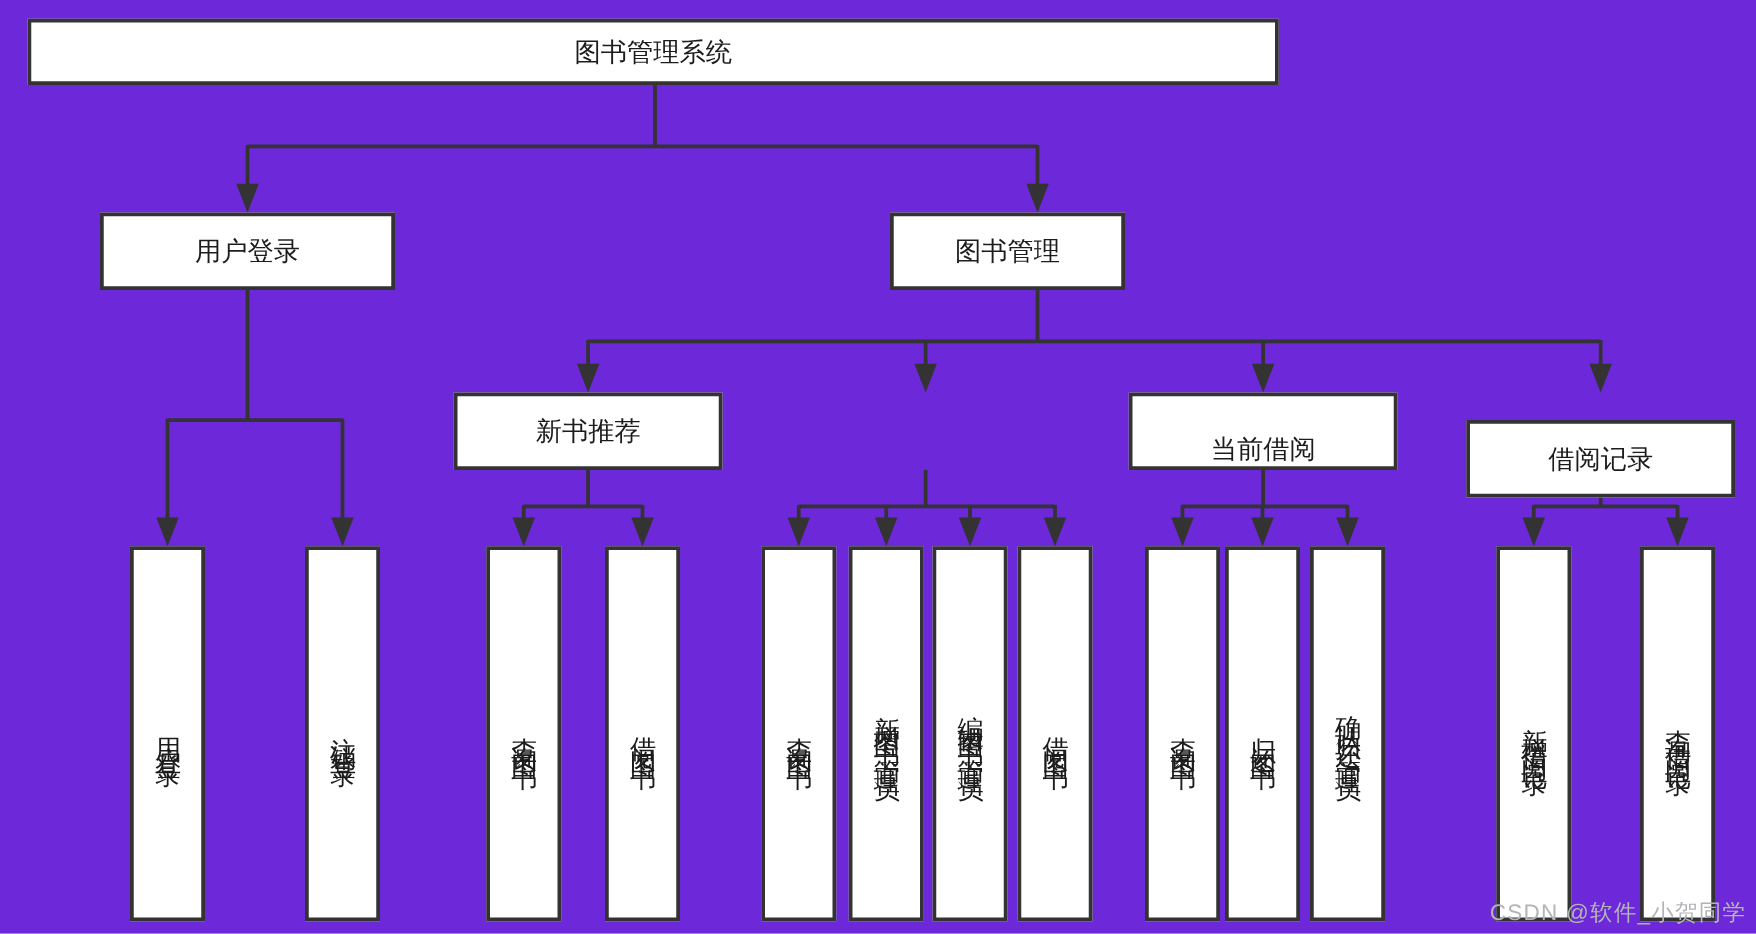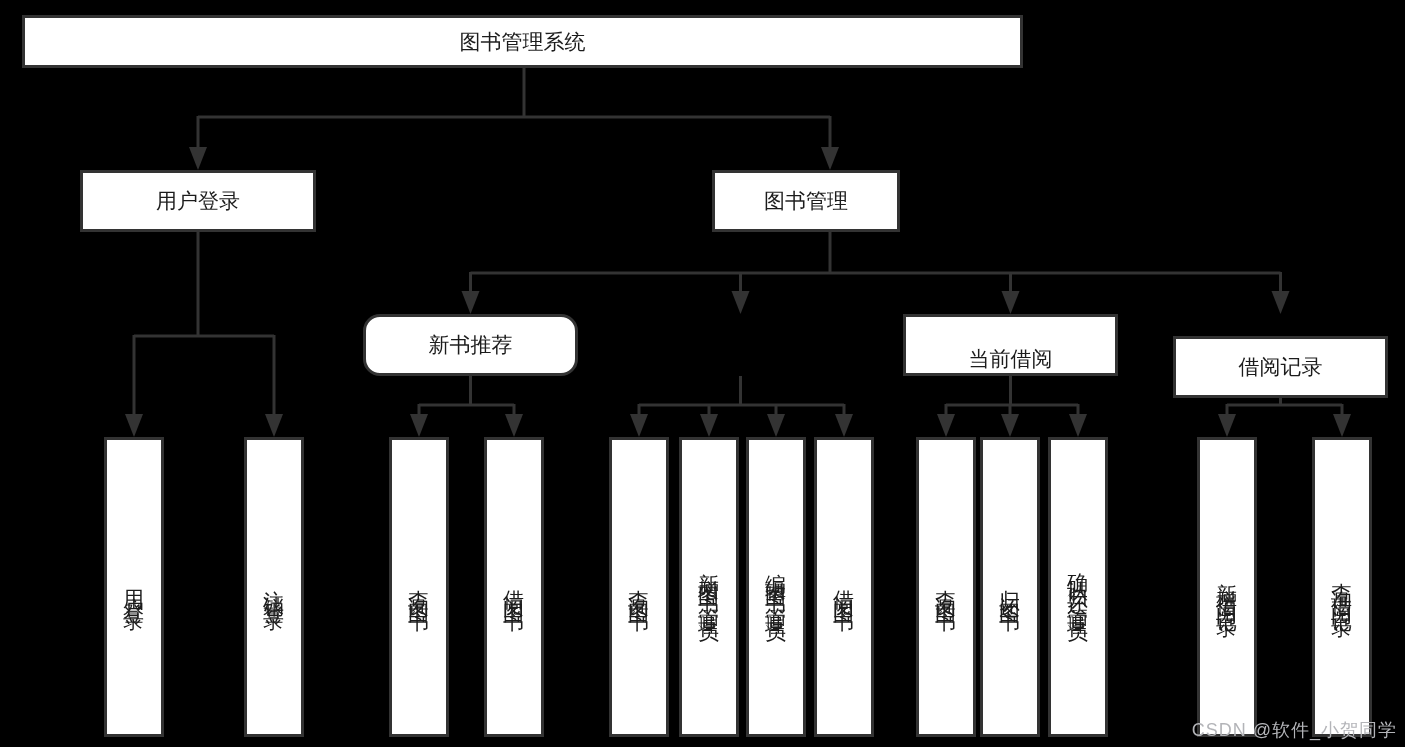--- a/index.html
+++ b/index.html
@@ -5,21 +5,21 @@
   html, body {
     margin: 0;
     padding: 0;
     background: #ffffff;
     font-family: "Liberation Sans", "DejaVu Sans", sans-serif;
   }
   .stage {
     position: relative;
     width: 1405px;
     height: 747px;
-    background: #000000;
+    background: #6d28d9;
     overflow: hidden;
   }
   svg.connectors {
     position: absolute;
     left: 0; top: 0;
     width: 1405px;
     height: 747px;
     z-index: 1;
   }
   .box {
@@ -34,21 +34,21 @@
     font-size: 21px;
     z-index: 2;
     text-align: center;
   }
   .box.root   { left: 22px;  top: 15px;  width: 1001px; height: 53px; }
 
   .box.lvl2-a { left: 80px;  top: 170px; width: 236px; height: 62px; }
   .box.lvl2-b { left: 712px; top: 170px; width: 188px; height: 62px; }
 
   .box.lvl3   { top: 314px; width: 215px; height: 62px; }
-  .box.lvl3-a { left: 363px; border-radius: 17px; }
+  .box.lvl3-a { left: 363px; }
   .box.lvl3-b { left: 633px; }
   .box.lvl3-c { left: 903px; align-items: flex-end; }
   .box.lvl3-d { left: 1173px; margin-top: 22px; }
 
   .box.leaf {
     top: 437px;
     width: 60px;
     height: 300px;
   }
   .box.leaf span {

